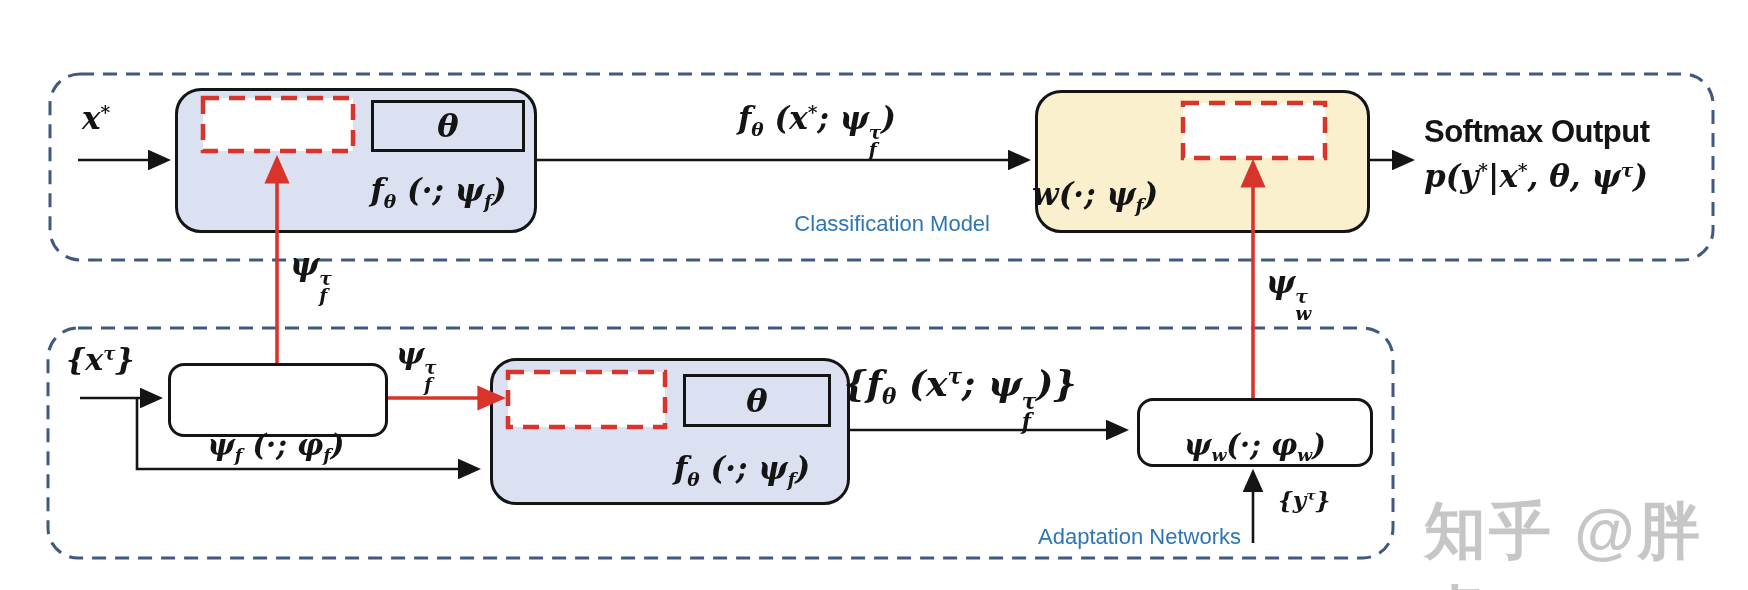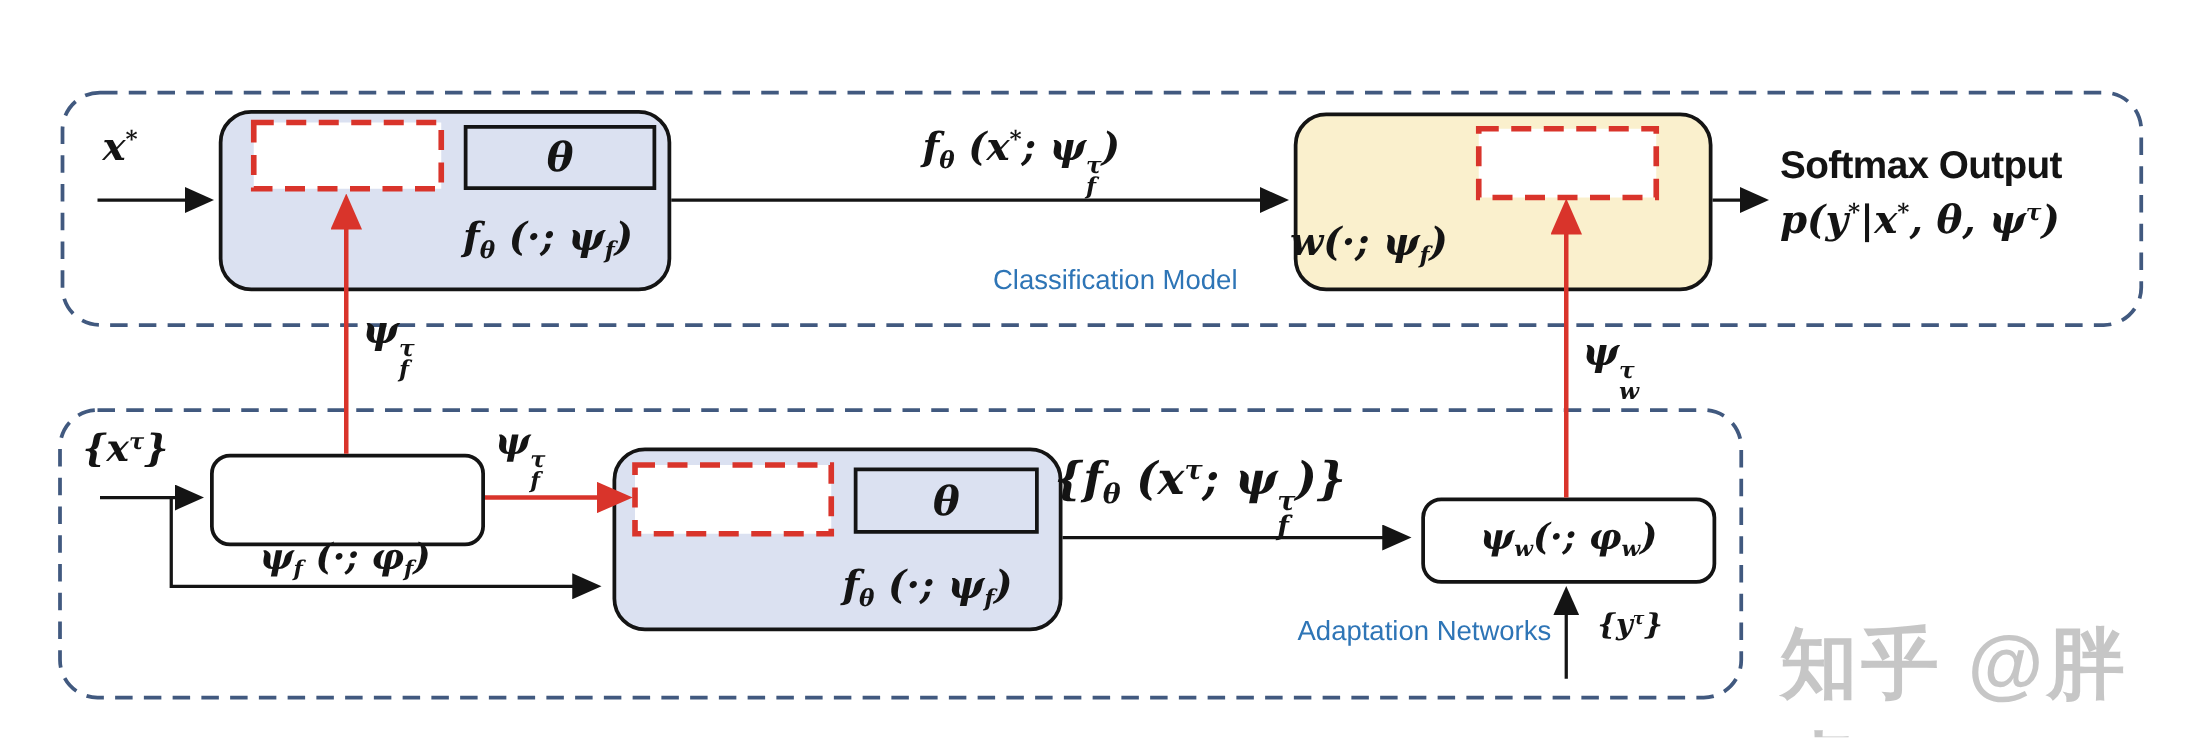--- a/index.html
+++ b/index.html
@@ -106,25 +106,25 @@
         <span class="msub">f</span>
       </span></div>
 
   <div class="lbl math center" style="left:632px;top:450px;width:220px;font-size:31px;"><span class="mt">f</span><span class="msub">θ</span><span class="mt"> (·; </span><span class="mt">ψ</span><span class="msub">f</span><span class="mt">)</span></div>
 
   <div class="lbl math center" style="left:825px;top:362px;width:270px;font-size:36px;"><span class="mt">{f</span><span class="msub">θ</span><span class="mt"> (</span><span class="mt">x</span><span class="msup">τ</span><span class="mt">; </span><span class="mt">ψ</span><span class="mss">
         <span class="msup">τ</span>
         <span class="msub">f</span>
       </span><span class="mt">)}</span></div>
 
-  <div class="lbl math center" style="left:1137px;top:412px;width:236px;font-size:29px;"><span class="mt">ψ</span><span class="msub">w</span><span class="mt">(·; φ</span><span class="msub">w</span><span class="mt">)</span></div>
+  <div class="lbl math center" style="left:1137px;top:428px;width:236px;font-size:29px;"><span class="mt">ψ</span><span class="msub">w</span><span class="mt">(·; φ</span><span class="msub">w</span><span class="mt">)</span></div>
 
   <div class="lbl math" style="left:1266px;top:264px;font-size:31px;"><span class="mt">ψ</span><span class="mss">
         <span class="msup">τ</span>
         <span class="msub">w</span>
       </span></div>
 
   <div class="lbl math" style="left:1278px;top:486px;font-size:23px;"><span class="mt">{</span><span class="mt">y</span><span class="msup">τ</span><span class="mt">}</span></div>
 
-  <div class="lbl section center" style="left:836px;top:492px;width:405px;">Adaptation Networks</div>
+  <div class="lbl section center" style="left:836px;top:524px;width:405px;">Adaptation Networks</div>
 
   <div class="watermark">知乎 @胖虎</div>
 </div>
 
 </body></html>

